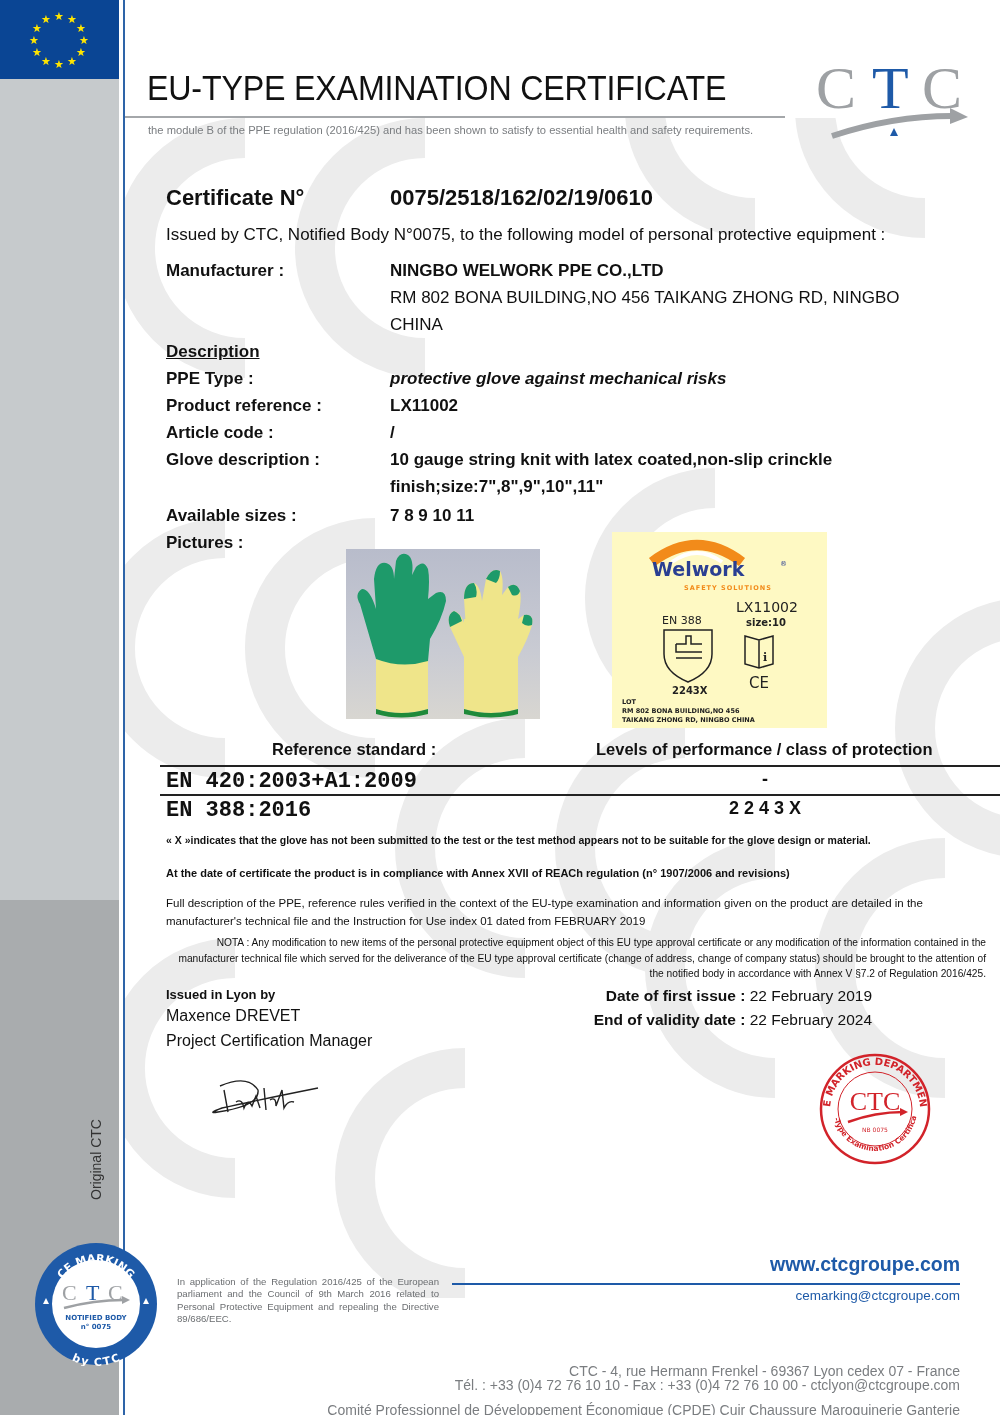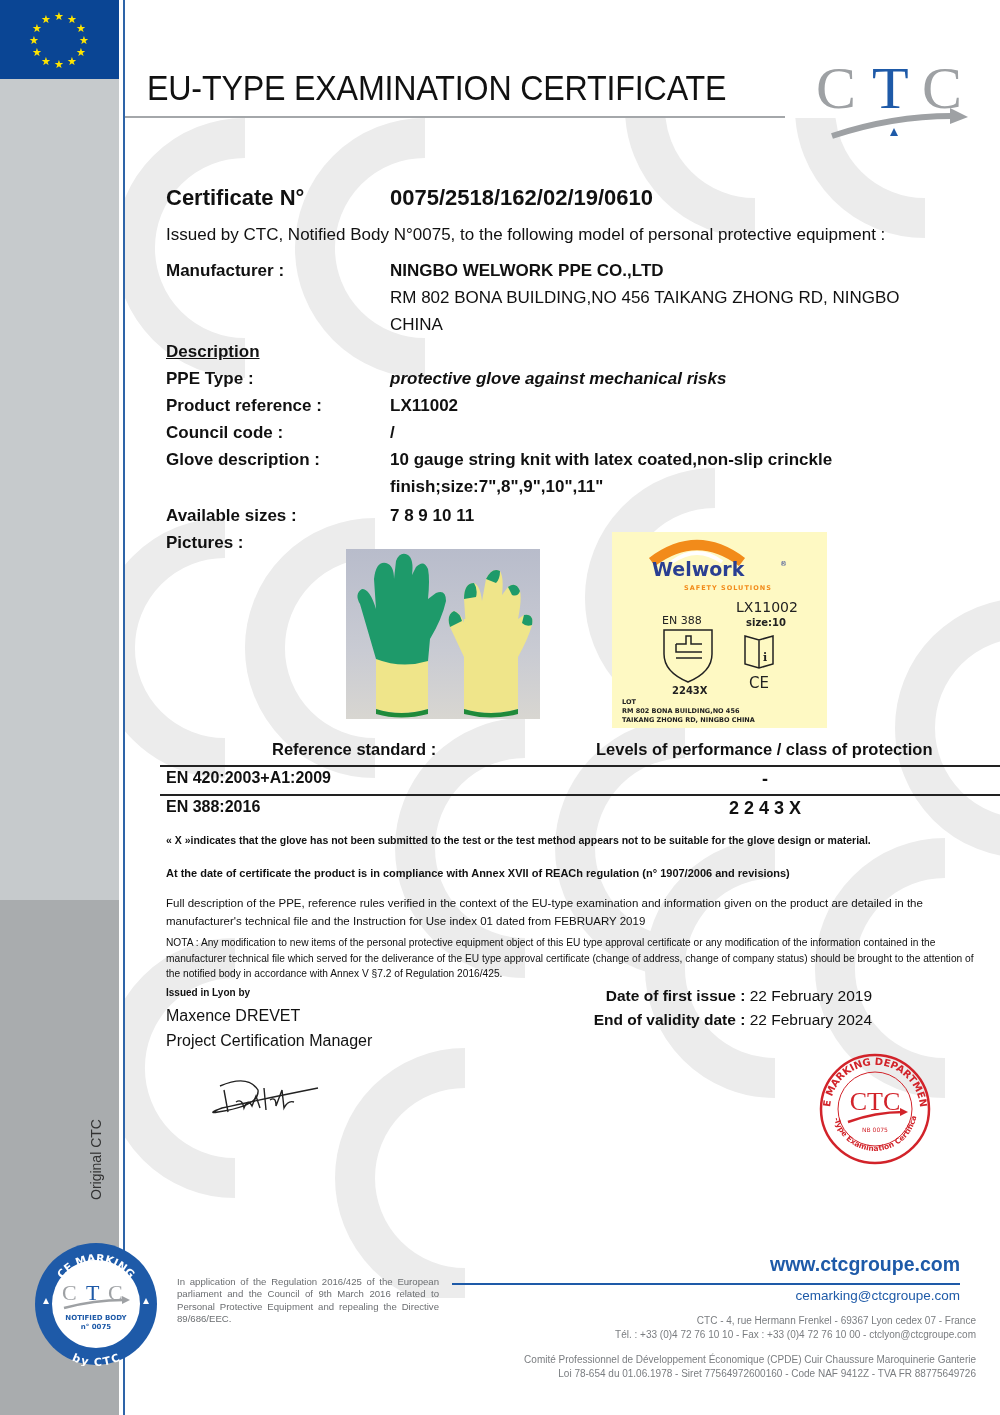--- a/index.html
+++ b/index.html
@@ -29,43 +29,43 @@
   .bold { font-weight: bold; text-align: center; }
   .italic { font-style: italic; }
   .underline { text-decoration: underline; }
 
   .glove-photo { position: absolute; left: 346px; top: 549px; width: 194px; height: 170px; background: linear-gradient(180deg,#b8bccb 0%,#c9cbd3 60%,#d8d6d1 100%); overflow: hidden; }
   .label-box { position: absolute; left: 612px; top: 532px; width: 215px; height: 196px; background: #fef9c3; }
 
   .std-head-left { position: absolute; left: 272px; top: 740px; font-size: 16.5px; font-weight: bold; white-space: nowrap; }
   .std-head-right { position: absolute; left: 596px; top: 740px; font-size: 16.5px; font-weight: bold; white-space: nowrap; }
   .tline { position: absolute; left: 160px; width: 840px; height: 2px; background: #222; }
-  .std-name { position: absolute; left: 166px; font-size: 16px; font-weight: bold; white-space: nowrap; }
+  .std-name { position: absolute; left: 166px; font-size: 22px; font-weight: bold; white-space: nowrap; font-family: Liberation Mono, monospace; }
   .std-level { position: absolute; left: 690px; width: 150px; text-align: center; font-size: 18px; font-weight: bold; white-space: nowrap; }
 
   .small-bold { position: absolute; left: 166px; font-size: 10.5px; font-weight: bold; white-space: nowrap; }
   .para { position: absolute; left: 166px; width: 820px; font-size: 11.5px; line-height: 18px; }
-  .nota { position: absolute; left: 166px; width: 820px; font-size: 10.2px; line-height: 15.5px; }
-
-  .issued-lyon { position: absolute; left: 166px; top: 987px; font-size: 10px; font-weight: bold; white-space: nowrap; }
+  .nota { position: absolute; left: 166px; width: 820px; font-size: 10.2px; line-height: 15.5px; text-align: right; }
+
+  .issued-lyon { position: absolute; left: 166px; top: 987px; font-size: 13px; font-weight: bold; white-space: nowrap; }
   .signer { position: absolute; left: 166px; top: 1007px; font-size: 16px; white-space: nowrap; }
   .signer-role { position: absolute; left: 166px; top: 1032px; font-size: 16px; white-space: nowrap; }
   .date-row { position: absolute; right: 128px; font-size: 15.5px; white-space: nowrap; text-align: center; }
 
   .signature { position: absolute; left: 198px; top: 1068px; width: 130px; height: 56px; }
   .stamp { position: absolute; left: 812px; top: 1046px; width: 126px; height: 120px; }
 
   .original-ctc { position: absolute; left: 88px; top: 1200px; font-size: 14px; color: #333; transform: rotate(-90deg); transform-origin: left top; white-space: nowrap; }
   .ce-seal { position: absolute; left: 34px; top: 1242px; width: 124px; height: 124px; }
 
   .regulation { position: absolute; left: 177px; top: 1276px; width: 262px; font-size: 9.6px; line-height: 12.4px; color: #6b6e71; text-align: justify; }
   .website { position: absolute; right: 40px; top: 1253px; font-size: 19.5px; font-weight: bold; color: #1e5aa8; white-space: nowrap; }
   .footer-line { position: absolute; left: 452px; top: 1283px; width: 508px; height: 2px; background: #1e5aa8; }
   .email { position: absolute; right: 40px; top: 1288px; font-size: 13.5px; color: #1e5aa8; white-space: nowrap; }
-  .addr { position: absolute; right: 24px; font-size: 10px; color: #7a7d80; white-space: nowrap; }
+  .addr { position: absolute; right: 40px; font-size: 14px; color: #7a7d80; white-space: nowrap; margin-top: 48px; }
 </style>
 </head>
 <body>
 
 <div class="sidebar"></div>
 <div class="sidebar-lower"></div>
 <div class="eu-flag">
   <svg width="119" height="79" viewBox="0 0 119 79">
     <g fill="#ffe500">
       <text x="59" y="20" font-size="11" text-anchor="middle">★</text>
@@ -102,20 +102,21 @@
       <path d="M 110 840 A 110 110 0 1 0 110 1060"></path>
       <path d="M 650 740 A 110 110 0 1 0 650 960"></path>
       <path d="M 820 740 A 110 110 0 1 0 820 960"></path>
       <path d="M 340 950 A 110 110 0 1 0 340 1170"></path>
     </g>
   </svg>
 </div>
 
 <div class="title">EU-TYPE EXAMINATION CERTIFICATE</div>
 <div class="intro">
+  <div>the module B of the PPE regulation (2016/425) and has been shown to satisfy to essential health and safety requirements.</div>
 </div>
 <div class="ctc-logo">
   <svg width="160" height="84" viewBox="0 0 160 84">
     <text x="4" y="52" font-family="Liberation Serif, serif" font-size="60" fill="#9ea1a4">C</text>
     <text x="60" y="52" font-family="Liberation Serif, serif" font-size="60" fill="#1e5aa8">T</text>
     <text x="110" y="52" font-family="Liberation Serif, serif" font-size="60" fill="#9ea1a4">C</text>
     <path d="M 20 80 Q 80 60 140 60" stroke="#9ea1a4" stroke-width="6" fill="none"></path>
     <polygon points="138,52 156,61 138,68" fill="#9ea1a4"></polygon>
     <polygon points="78,80 82,72 86,80" fill="#1e5aa8"></polygon>
   </svg>
@@ -128,21 +129,21 @@
 <div class="lbl" style="top:261px">Manufacturer :</div>
 <div class="val bold" style="top:261px">NINGBO WELWORK PPE CO.,LTD</div>
 <div class="val" style="top:288px">RM 802 BONA BUILDING,NO 456 TAIKANG ZHONG RD, NINGBO</div>
 <div class="val" style="top:315px">CHINA</div>
 
 <div class="lbl underline" style="top:342px">Description</div>
 <div class="lbl" style="top:369px">PPE Type :</div>
 <div class="val bold italic" style="top:369px">protective glove against mechanical risks</div>
 <div class="lbl" style="top:396px">Product reference :</div>
 <div class="val bold" style="top:396px">LX11002</div>
-<div class="lbl" style="top:423px">Council code :</div>
+<div class="lbl" style="top:423px">Article code :</div>
 <div class="val bold" style="top:423px">/</div>
 <div class="lbl" style="top:450px">Glove description :</div>
 <div class="val bold" style="top:450px">10 gauge string knit with latex coated,non-slip crinckle</div>
 <div class="val bold" style="top:477px">finish;size:7",8",9",10",11"</div>
 <div class="lbl" style="top:506px">Available sizes :</div>
 <div class="val bold" style="top:506px">7 8 9 10 11</div>
 <div class="lbl" style="top:533px">Pictures :</div>
 
 <div class="glove-photo">
   <svg width="194" height="170" viewBox="0 0 194 170">

